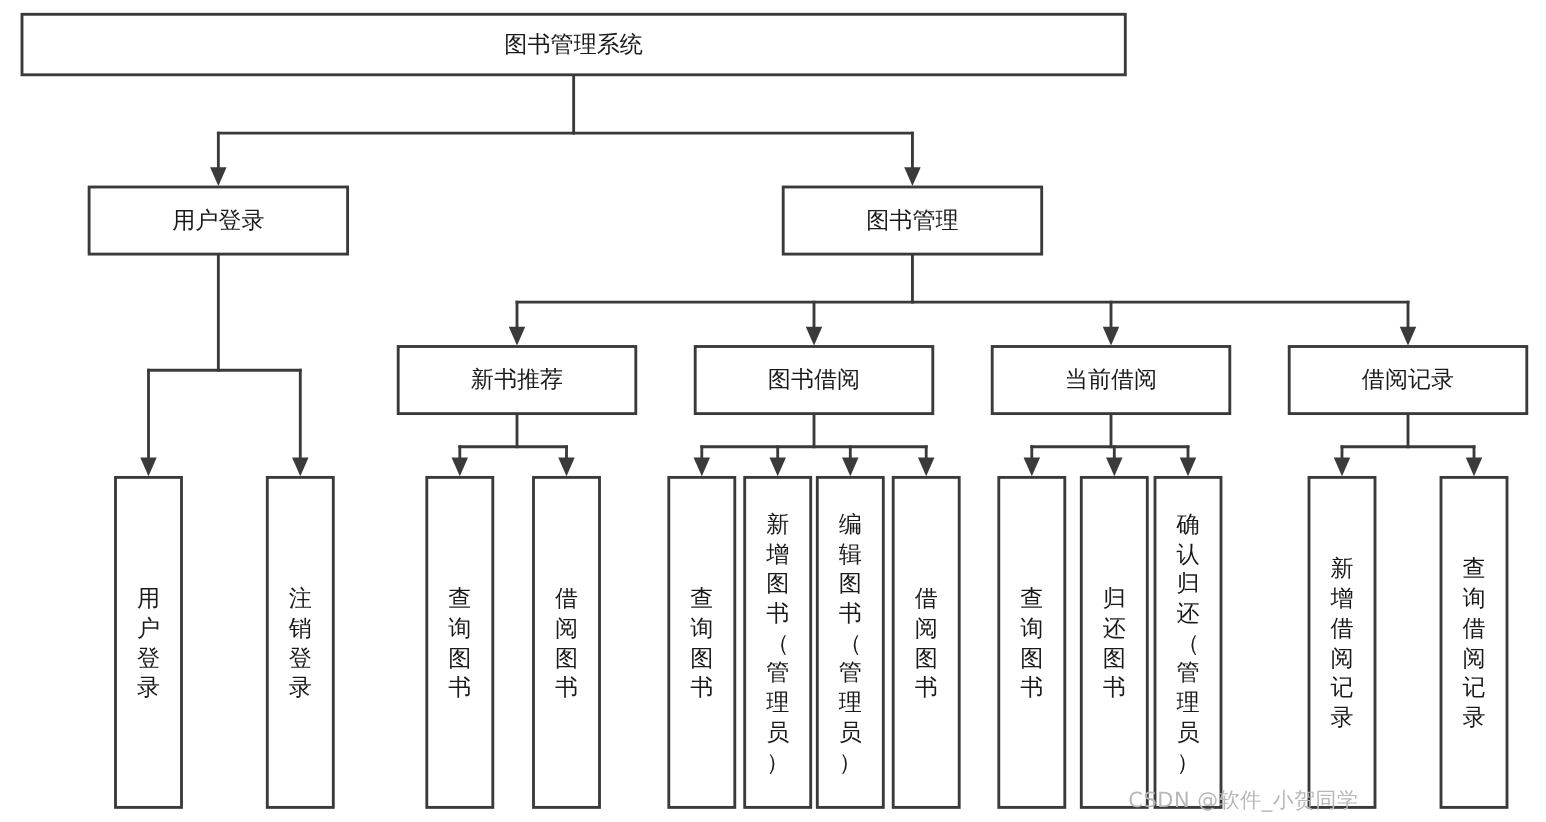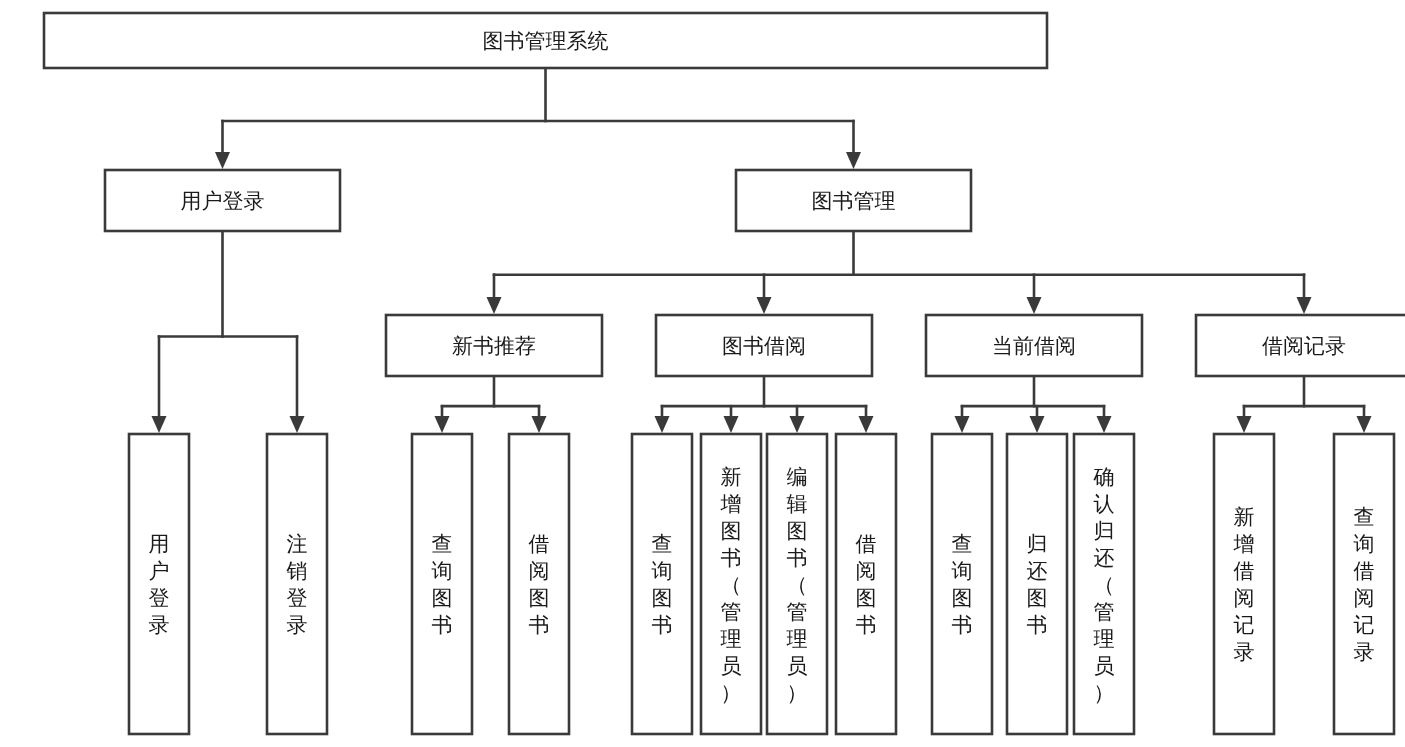--- a/index.html
+++ b/index.html
@@ -12,21 +12,20 @@
     width: 1405px;
     height: 747px;
     font-family: "DejaVu Sans", "Liberation Sans", sans-serif;
     overflow: hidden;
     position: relative;
   }
   #diagram-root {
     position: relative;
     width: 1249px;
     height: 747px;
-    margin-left: 24px;
   }
   svg.tree-canvas {
     position: absolute;
     left: 0;
     top: 0;
     width: 1405px;
     height: 747px;
   }
   .node-box {
     fill: #ffffff;
@@ -217,13 +216,14 @@
         <g>
           <rect x="1190" y="434" width="60" height="300" class="node-box"></rect>
           <text x="1220" y="524.06" class="leaf-label"><tspan x="1220" dy="0">新</tspan><tspan x="1220" dy="27">增</tspan><tspan x="1220" dy="27">借</tspan><tspan x="1220" dy="27">阅</tspan><tspan x="1220" dy="27">记</tspan><tspan x="1220" dy="27">录</tspan></text>
         </g>
         <g>
           <rect x="1310" y="434" width="60" height="300" class="node-box"></rect>
           <text x="1340" y="524.06" class="leaf-label"><tspan x="1340" dy="0">查</tspan><tspan x="1340" dy="27">询</tspan><tspan x="1340" dy="27">借</tspan><tspan x="1340" dy="27">阅</tspan><tspan x="1340" dy="27">记</tspan><tspan x="1340" dy="27">录</tspan></text>
         </g>
       </g>
   </svg>
+  <div class="watermark">CSDN @软件_小贺同学</div>
 </div>
 
 </body></html>

